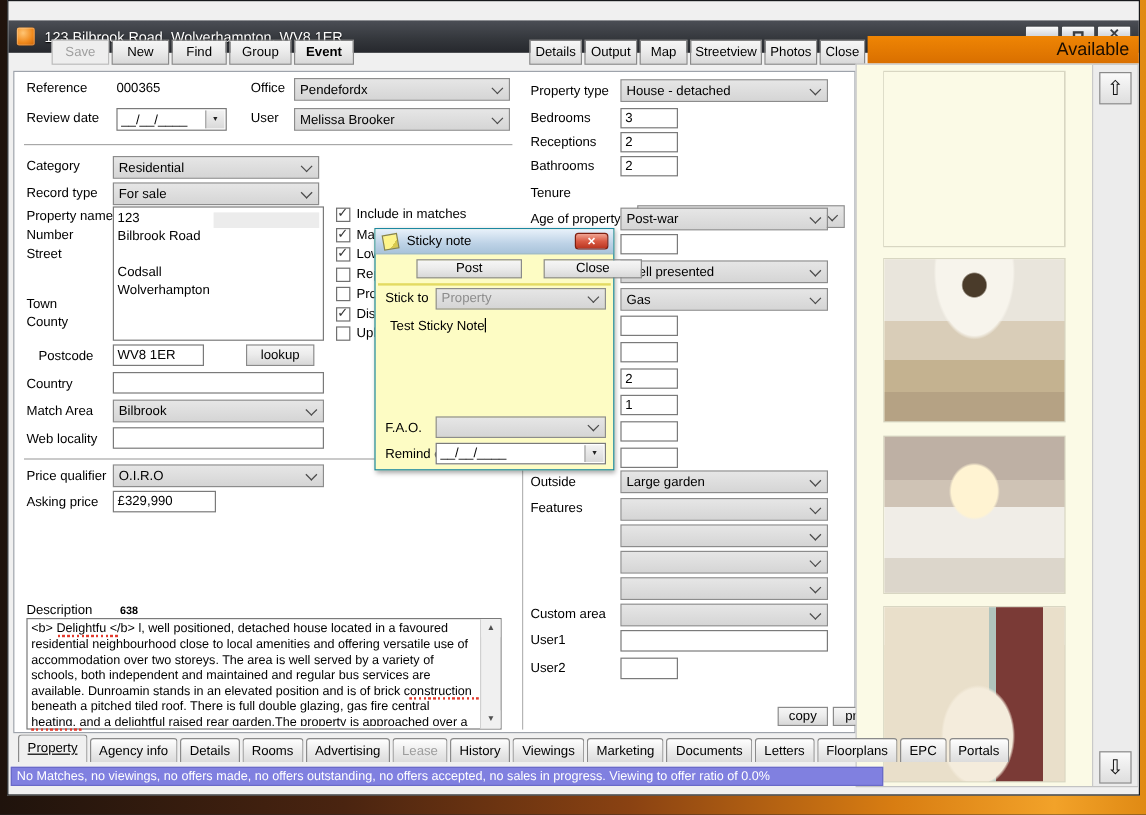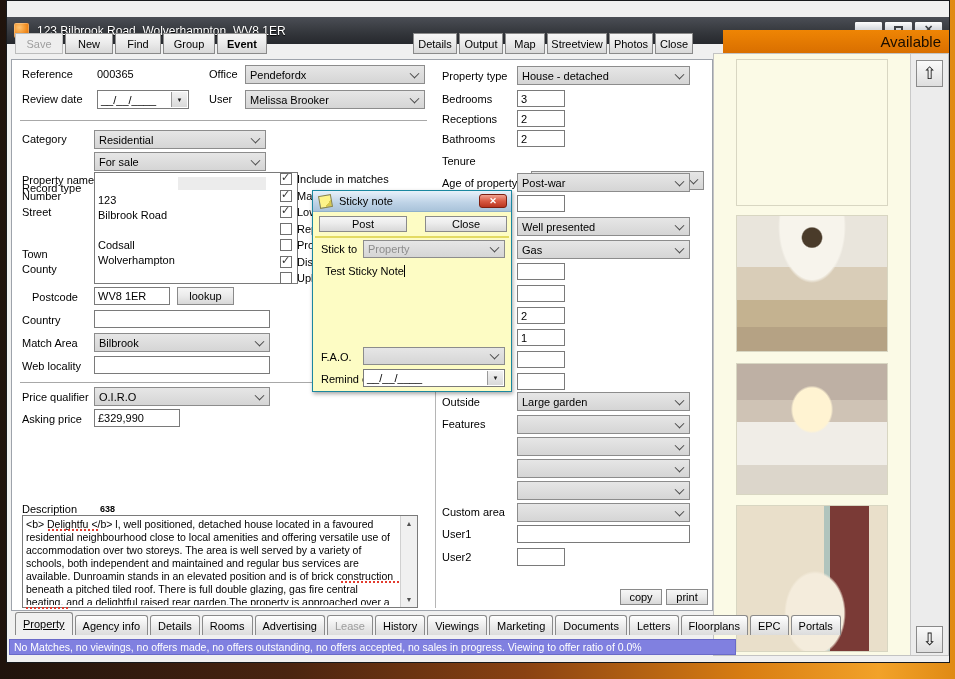--- a/index.html
+++ b/index.html
@@ -11,21 +11,21 @@
   .window{position:absolute;left:6px;top:0;width:944px;height:663px;background:#f0f0f0;border:1px solid #17191c;box-sizing:border-box;}
   .titlebar{position:absolute;left:0;top:16px;right:0;height:27px;background:linear-gradient(#4b4e55,#33363b 60%,#26282d);display:flex;align-items:center;}
   .appicon{width:15px;height:15px;margin-left:7px;border-radius:2px;background:radial-gradient(circle at 35% 30%,#ffc574,#f08a1d 55%,#c75f04);box-shadow:0 0 0 1px rgba(255,255,255,.25) inset;}
   .title{color:#fff;font-size:12px;margin-left:8px;text-shadow:0 1px 1px #000;}
   .winbtns{position:absolute;right:6px;top:4px;display:flex;gap:1px;}
   .winbtn{width:29px;height:17px;border:1px solid #42454a;border-radius:2px;background:linear-gradient(#fdfdfd,#d9dce1 45%,#bfc4cb);display:flex;align-items:center;justify-content:center;box-sizing:border-box;}
   .glyph-min{width:9px;height:3px;background:#3b3e43;margin-top:6px;}
   .glyph-max{width:9px;height:8px;border:2px solid #3b3e43;box-sizing:border-box;}
   .glyph-x{font-size:11px;font-weight:bold;color:#3b3e43;line-height:1;}
   
-  .btn{background:linear-gradient(#f6f6f6,#ececec 45%,#d8d8d8);border:1px solid #8a8a8a;display:flex;align-items:center;justify-content:center;font-size:11px;box-sizing:border-box;}
+  .btn{background:linear-gradient(#f6f6f6,#ececec 45%,#d8d8d8);border:1px solid #8a8a8a;display:flex;align-items:center;justify-content:center;font-size:11px;box-sizing:border-box;margin-left:28px;}
   .btn.disabled{color:#9f9f9f;background:#eeeeee;border-color:#bcbcbc;}
   .btn.bold{font-weight:bold;}
   
   .lbl{position:absolute;white-space:nowrap;}
   .inp{position:absolute;background:#fff;border:1px solid #7a7a7a;box-sizing:border-box;display:flex;align-items:center;padding:0 3px;font-size:11px;}
   .dd{position:absolute;background:linear-gradient(#e6e6e6,#d5d5d5);border:1px solid #8c8c8c;box-sizing:border-box;display:flex;align-items:center;padding:0 16px 0 4px;font-size:11px;}
   .dd .chev{position:absolute;right:6px;top:50%;width:6px;height:6px;border-right:1px solid #4a4a4a;border-bottom:1px solid #4a4a4a;transform:translateY(-70%) rotate(45deg);}
   .dd.grayed{color:#8d8d8d;}
   .sep{position:absolute;height:1px;background:#a8a8a8;}
   .vsep{position:absolute;width:1px;background:#b5b5b5;}
@@ -138,32 +138,32 @@
           <span class="chev"></span>
         </div>
 
       <div class="sep" style="left:8px;top:60px;width:407px;"></div>
 
       <div class="lbl" style="left:10px;top:73px;">Category</div>
       <div class="dd" style="left:82px;top:70px;width:172px;height:19px;">
           <span>Residential</span>
           <span class="chev"></span>
         </div>
-      <div class="lbl" style="left:10px;top:95px;margin-top:27px;">Record type</div>
+      <div class="lbl" style="left:10px;top:95px;">Record type</div>
       <div class="dd" style="left:82px;top:92px;width:172px;height:19px;">
           <span>For sale</span>
           <span class="chev"></span>
         </div>
 
       <div class="lbl" style="left:10px;top:114px;">Property name</div>
       <div class="lbl" style="left:10px;top:130px;">Number</div>
       <div class="lbl" style="left:10px;top:146px;">Street</div>
       <div class="lbl" style="left:10px;top:188px;">Town</div>
       <div class="lbl" style="left:10px;top:203px;">County</div>
-      <div class="inp" style="left:82px;top:112px;width:204px;height:112px;align-items:flex-start;padding-top:20px;white-space:pre-line;line-height:15px;">123
+      <div class="inp" style="left:82px;top:112px;width:176px;height:112px;align-items:flex-start;padding-top:2px;white-space:pre-line;line-height:15px;">123
 Bilbrook Road
 
 Codsall
 Wolverhampton</div>
       <div class="graybar" style="left:166px;top:117px;width:88px;height:13px;"></div>
 
       <div class="cb on" style="left:268px;top:113px;"></div>
       <div class="cblbl" style="left:285px;top:113px;">Include in matches</div>
       <div class="cb on" style="left:268px;top:130px;"></div>
       <div class="cblbl" style="left:285px;top:130px;">Match</div>

